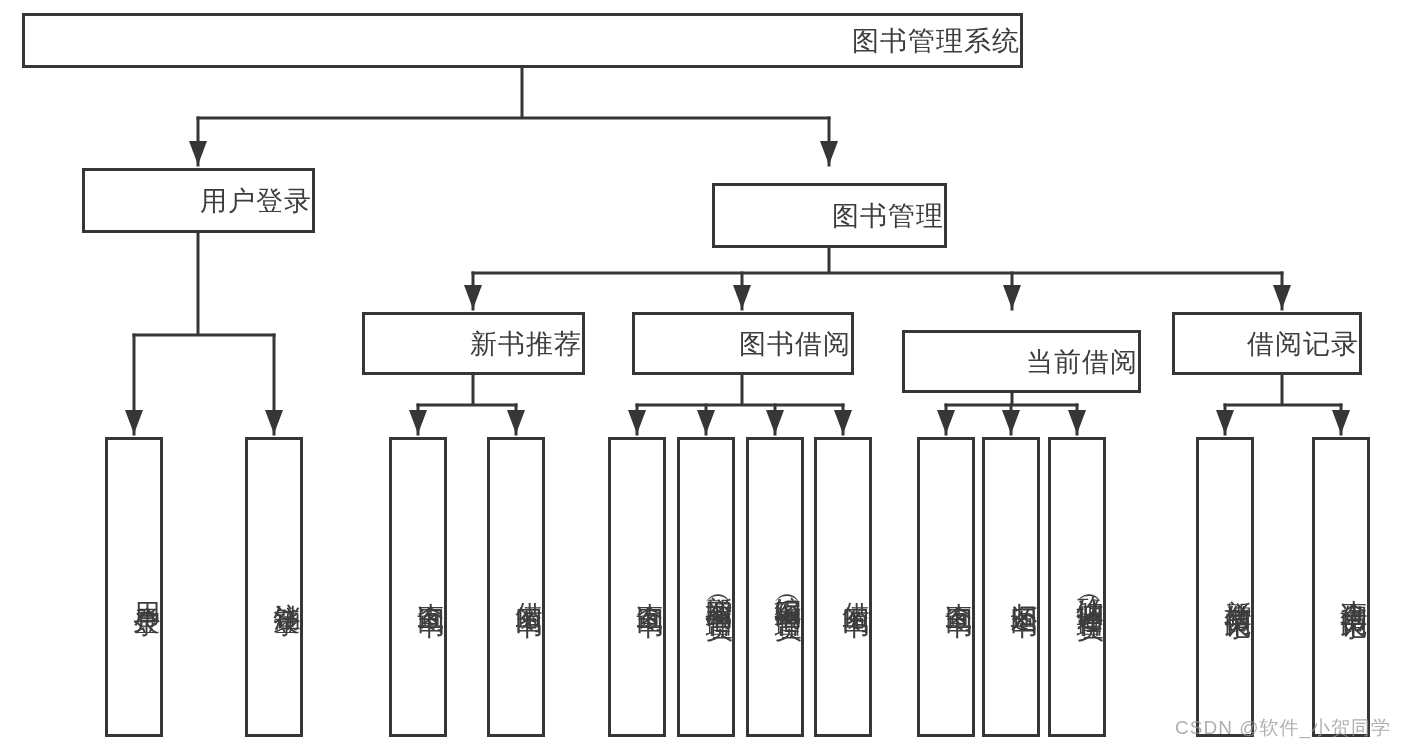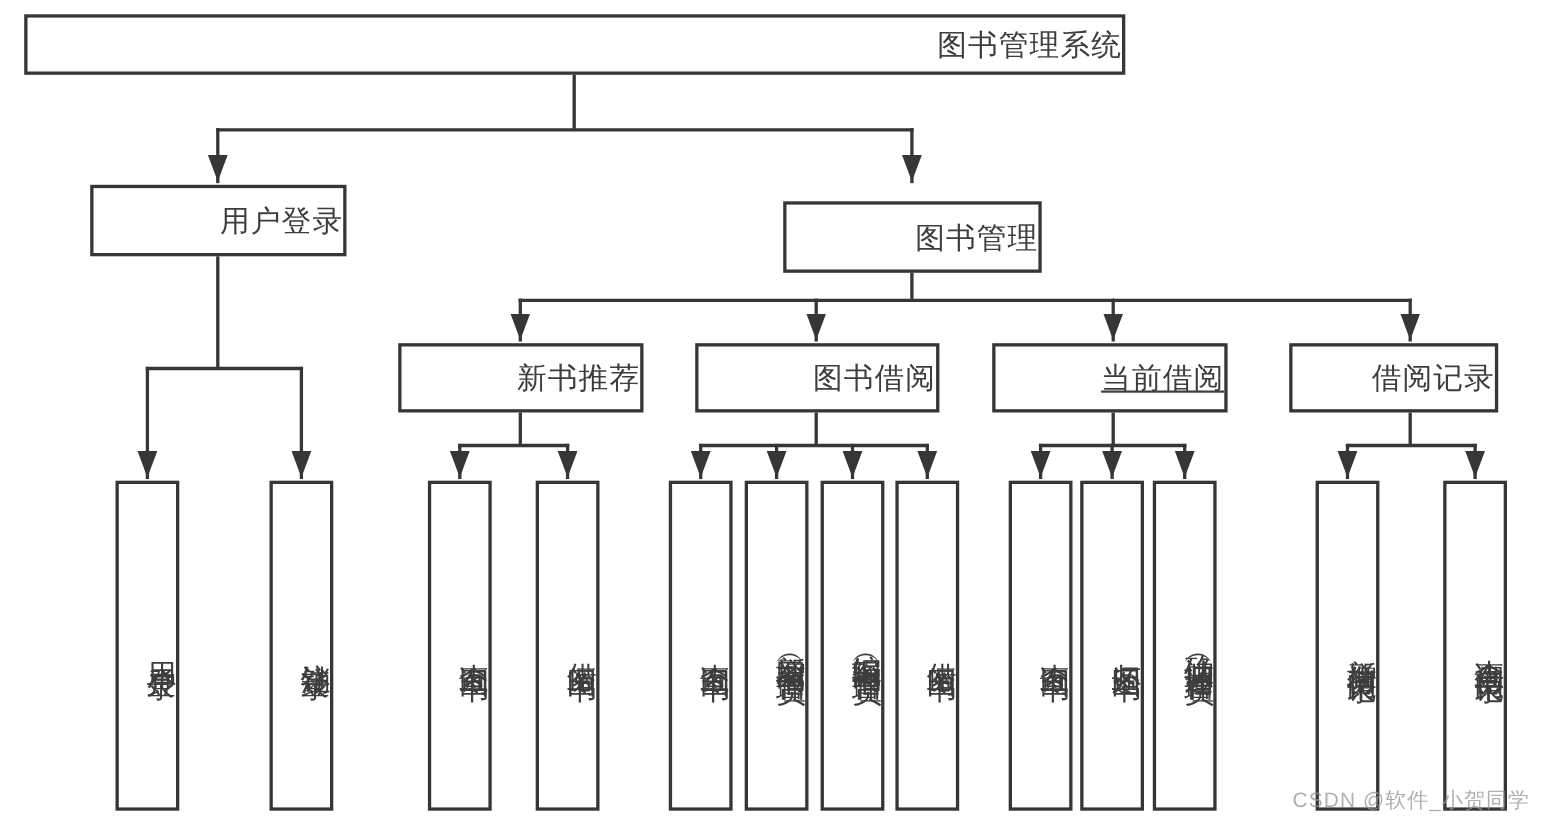--- a/index.html
+++ b/index.html
@@ -81,21 +81,21 @@
   <div class="node hbox" style="left:712px; top:168px; width:235px; height:65px;margin-top:15px;">
     <span>图书管理</span>
   </div>
 
   <div class="node hbox" style="left:362px; top:312px; width:223px; height:63px;">
     <span>新书推荐</span>
   </div>
   <div class="node hbox" style="left:632px; top:312px; width:222px; height:63px;">
     <span>图书借阅</span>
   </div>
-  <div class="node hbox" style="left:902px; top:312px; width:214px; height:63px;text-decoration:underline;">
+  <div class="node hbox" style="left:902px; top:330px; width:239px; height:63px;">
     <span>当前借阅</span>
   </div>
   <div class="node hbox" style="left:1172px; top:312px; width:190px; height:63px;">
     <span>借阅记录</span>
   </div>
 
   <div class="node vbox" style="left:105px; top:437px; width:58px; height:300px;">
     <span class="vtext">用户登录</span>
   </div>
   <div class="node vbox" style="left:245px; top:437px; width:58px; height:300px;">

